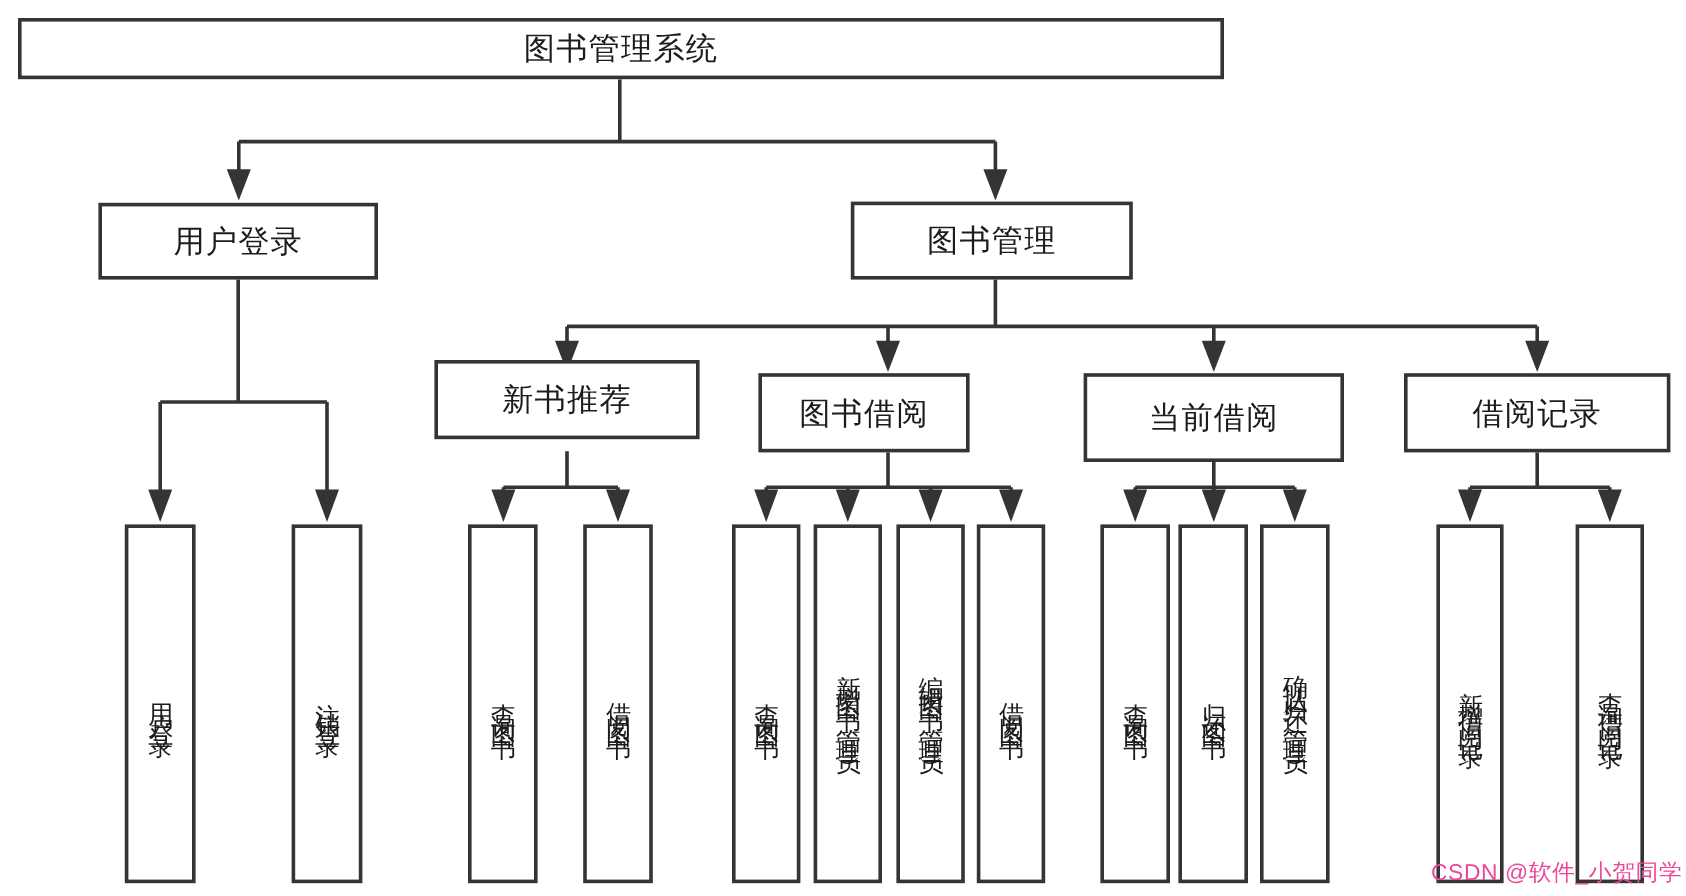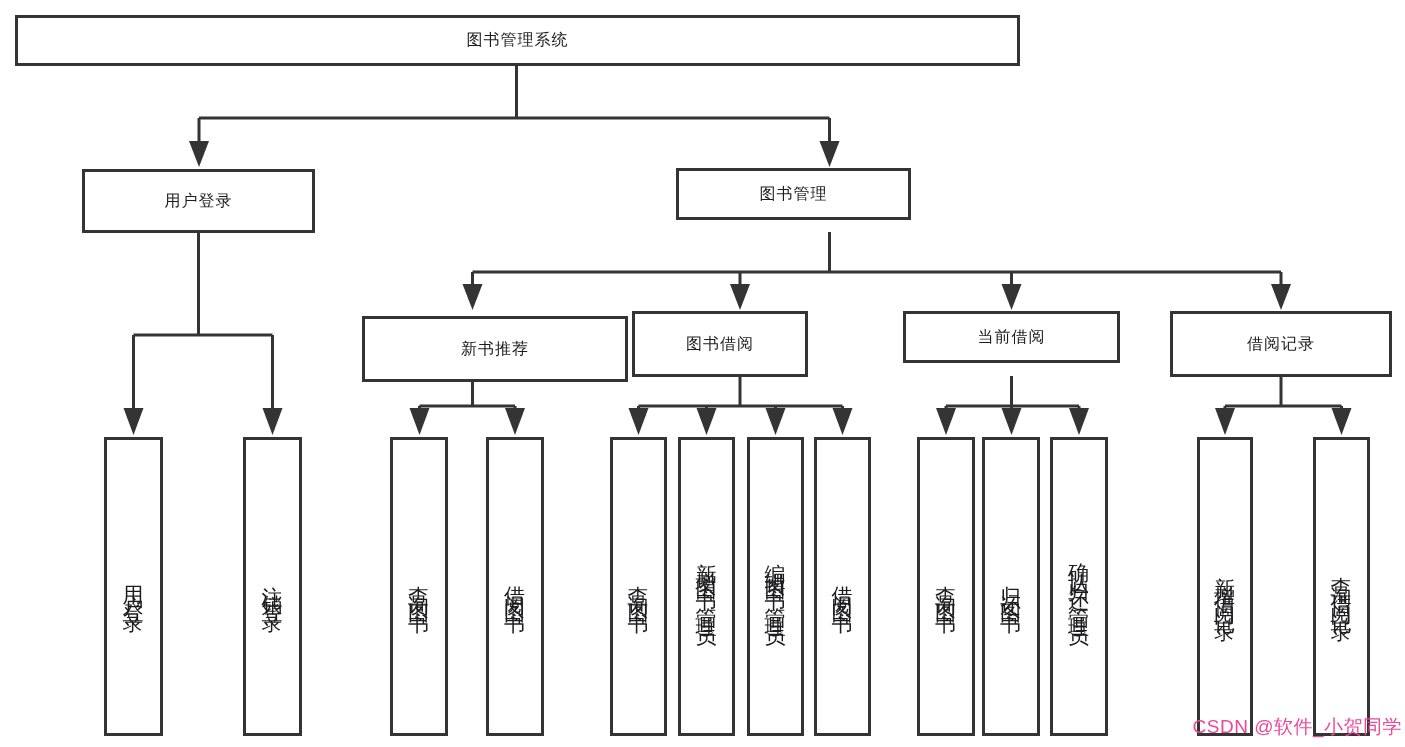--- a/index.html
+++ b/index.html
@@ -6,21 +6,21 @@
   .canvas {
     position:relative; width:1405px; height:747px; background:#ffffff;
     font-family:"Liberation Sans","DejaVu Sans",sans-serif; overflow:hidden;
   }
   .connectors { position:absolute; left:0; top:0; width:1405px; height:747px; }
   .node {
     position:absolute; background:#ffffff; border:3px solid #343434;
     box-sizing:border-box; display:flex; align-items:center; justify-content:center;
     color:#1c1c1e;
   }
-  .node.h span { font-size:16px; letter-spacing:1px; white-space:nowrap; }
+  .node.h span { font-size:26px; letter-spacing:1px; white-space:nowrap; }
   .node.v { top:437px; height:299px; }
   .node.v span {
     writing-mode:vertical-rl; text-orientation:mixed;
     font-size:21px; line-height:1; letter-spacing:9px; white-space:nowrap;
   }
   .watermark {
     position:absolute; top:714px; right:3px; font-size:19px;
     color:#ec4899; letter-spacing:0.5px; white-space:nowrap;
   }
 </style>
@@ -69,31 +69,31 @@
     </g>
   </svg>
 
   <div class="node h" style="left:15px;top:15px;width:1005px;height:51px">
     <span>图书管理系统</span>
   </div>
 
   <div class="node h" style="left:82px;top:169px;width:233px;height:64px">
     <span>用户登录</span>
   </div>
-  <div class="node h" style="left:676px;top:168px;width:235px;height:52px">
+  <div class="node h" style="left:709px;top:168px;width:235px;height:65px">
     <span>图书管理</span>
   </div>
 
-  <div class="node h" style="left:362px;top:316px;width:266px;height:66px">
+  <div class="node h" style="left:362px;top:300px;width:221px;height:66px">
     <span>新书推荐</span>
   </div>
   <div class="node h" style="left:632px;top:311px;width:176px;height:66px">
     <span>图书借阅</span>
   </div>
-  <div class="node h" style="left:903px;top:311px;width:217px;height:52px">
+  <div class="node h" style="left:903px;top:311px;width:217px;height:74px">
     <span>当前借阅</span>
   </div>
   <div class="node h" style="left:1170px;top:311px;width:222px;height:66px">
     <span>借阅记录</span>
   </div>
 
   <div class="node v" style="left:104px;width:59px">
     <span>用户登录</span>
   </div>
   <div class="node v" style="left:243px;width:59px">

